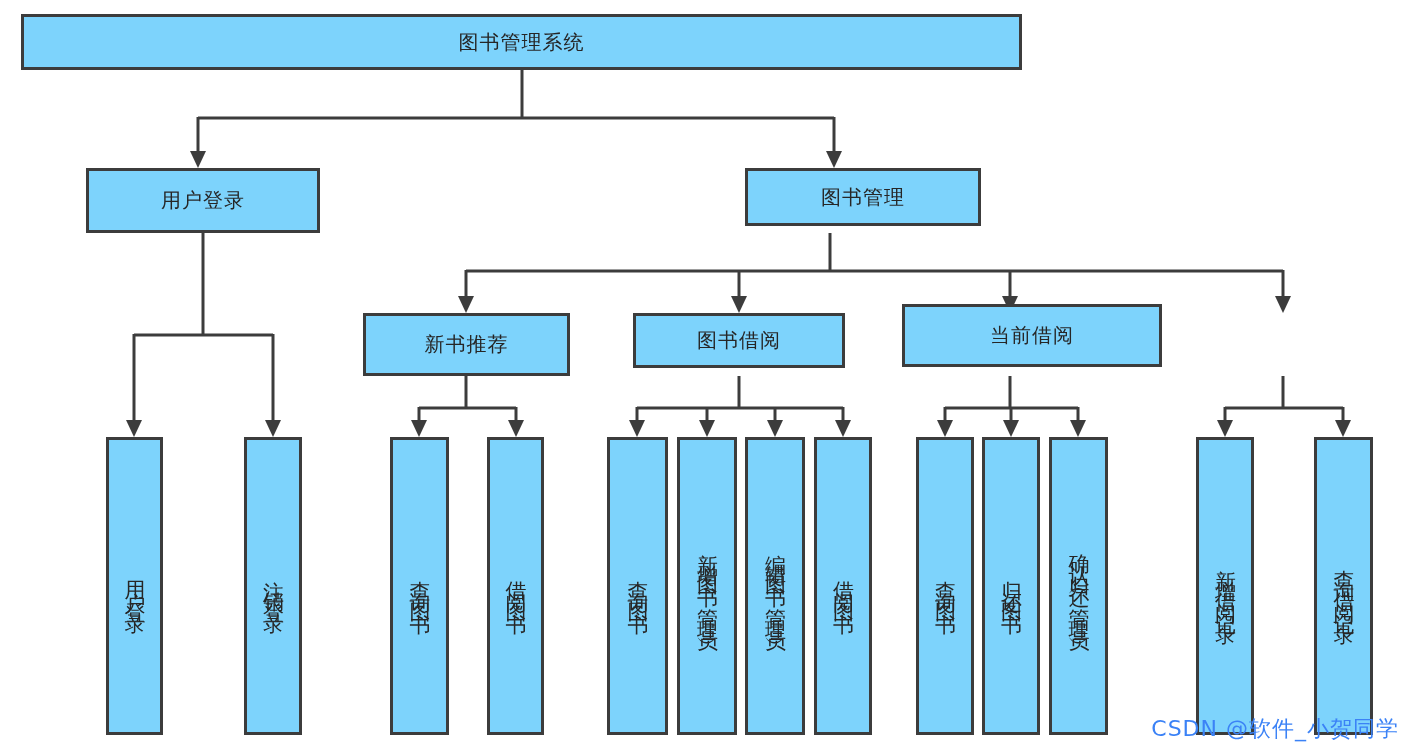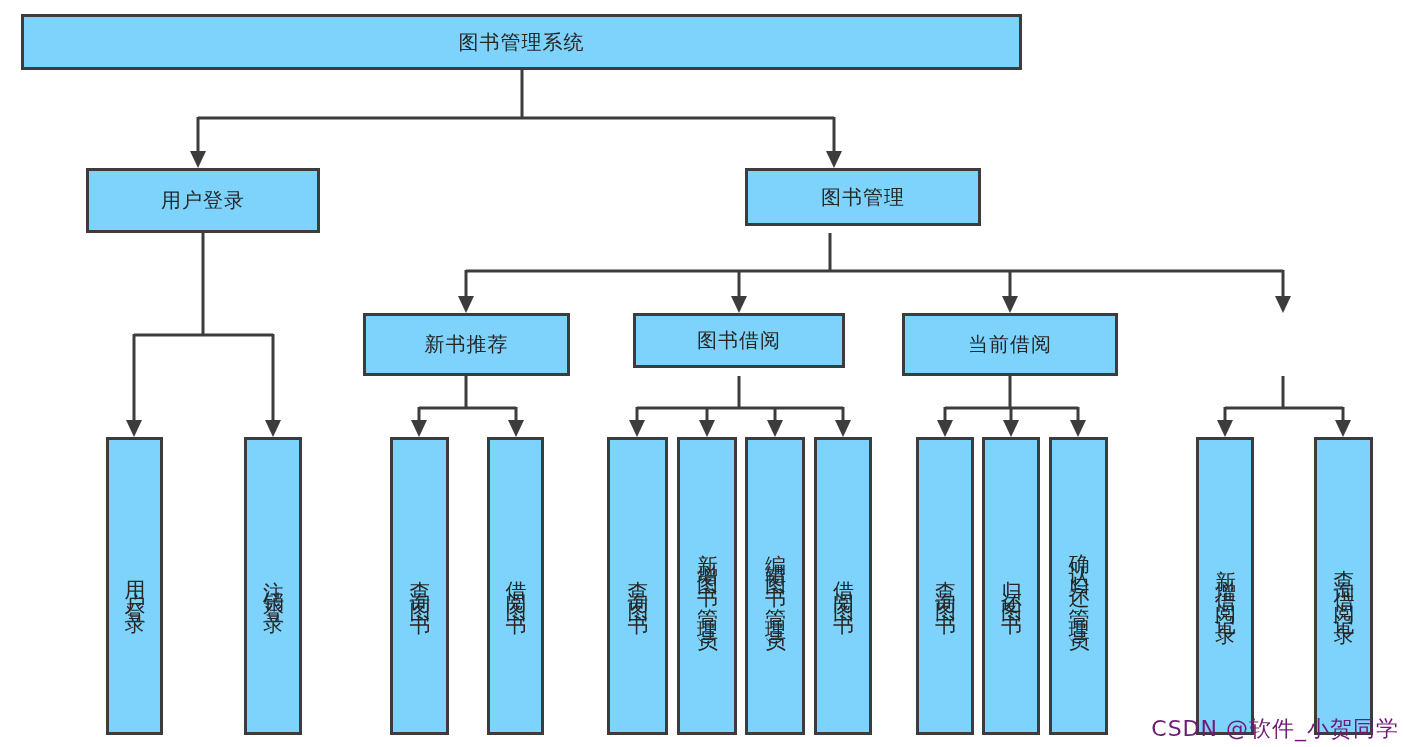--- a/index.html
+++ b/index.html
@@ -12,38 +12,38 @@
     position:absolute;box-sizing:border-box;border:3px solid #3c3c3c;background:#7dd3fc;
     display:flex;align-items:center;justify-content:center;color:#262626;
   }
   .node.h{font-size:20px;letter-spacing:1px;}
   .node.v{writing-mode:vertical-rl;text-orientation:mixed;font-size:21px;letter-spacing:11px;line-height:1;}
   #n-root {left:21px;  top:14px;  width:1001px;height:56px;}
   #n-login{left:86px;  top:168px; width:234px; height:65px;}
   #n-mgmt {left:745px; top:168px; width:236px; height:58px;}
   #n-rec  {left:363px; top:313px; width:207px; height:63px;}
   #n-bor  {left:633px; top:313px; width:212px; height:55px;}
-  #n-cur  {left:902px; top:313px; width:216px; height:63px;font-family:Liberation Serif, serif;}
+  #n-cur  {left:902px; top:304px; width:260px; height:63px;font-family:Liberation Serif, serif;}
   #n-rc   {left:1175px;top:313px; width:216px; height:63px;}
   .leaf{top:437px;width:58px;height:298px;}
   #l-login1  {left:106px;width:57px;}
   #l-logout  {left:244px;}
   #l-rec-q   {left:390px;width:59px;}
   #l-rec-b   {left:487px;width:57px;}
   #l-bor-q   {left:607px;width:61px;}
   #l-bor-add {left:677px;width:60px;}
   #l-bor-edit{left:745px;width:60px;}
   #l-bor-b   {left:814px;}
   #l-cur-q   {left:916px;}
   #l-cur-ret {left:982px;}
   #l-cur-conf{left:1049px;width:59px;}
   #l-rc-add  {left:1196px;}
   #l-rc-q    {left:1314px;width:59px;}
   .watermark{
-    position:absolute;top:714px;right:6px;font-size:22px;color:#701a75;
+    position:absolute;top:714px;right:6px;font-size:22px;color:#3b82f6;
     letter-spacing:1px;white-space:nowrap;
   }
   line{stroke:#3c3c3c;stroke-width:3;}
   polygon{fill:#3c3c3c;}
 </style>
 </head>
 <body>
 
 <div class="canvas">
 

